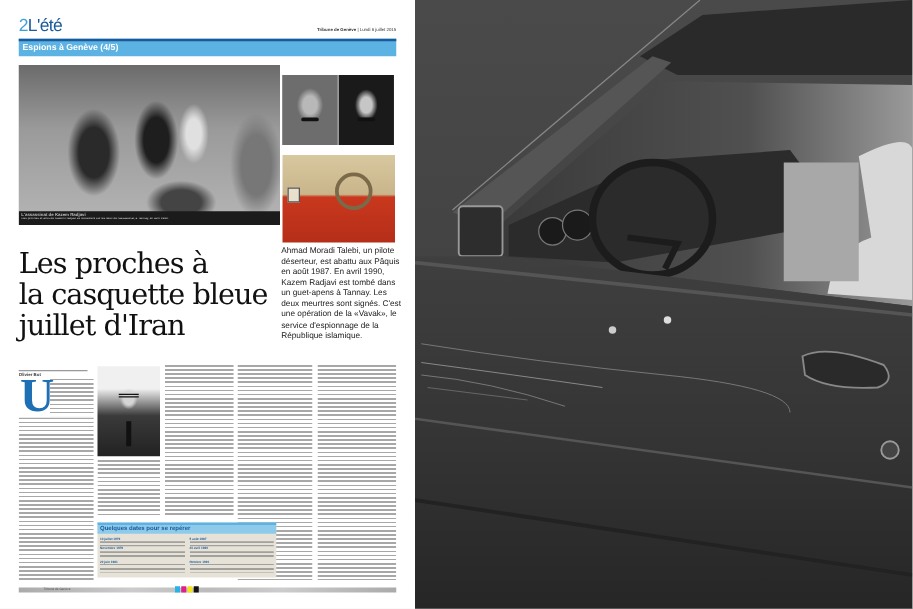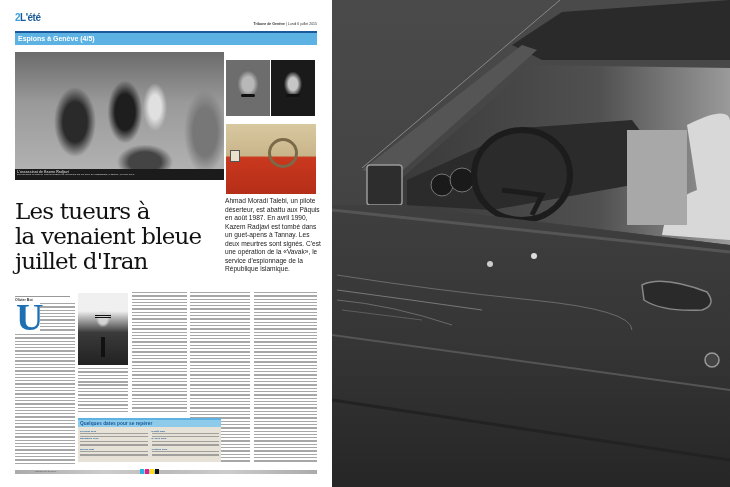--- a/index.html
+++ b/index.html
@@ -2,21 +2,21 @@
 <html><head>
 <meta charset="utf-8">
 <style>
   * { box-sizing: border-box; margin: 0; padding: 0; }
   html, body { width: 730px; height: 487px; overflow: hidden; background: #ffffff; }
   body { position: relative; font-family: "Liberation Sans", sans-serif; }
 
   
   .page { position: absolute; left: 0; top: 0; width: 332px; height: 487px; background: #fff; }
 
-  .folio { position: absolute; left: 15px; top: 12px; font-weight: bold; font-size: 10px; color: #1f6fb5; letter-spacing: -0.5px; }
+  .folio { position: absolute; left: 15px; top: 12px; font-weight: normal; font-size: 14px; color: #1f6fb5; letter-spacing: -0.5px; }
   .folio .num { color: #3aa0dc; }
   .folio .sec { color: #1a5a9a; }
   .masthead-right { position: absolute; right: 15px; top: 22px; font-size: 3.5px; color: #333; }
   .masthead-right b { font-weight: bold; }
 
   .rubric { position: absolute; left: 15px; top: 31px; width: 302px; height: 14px; background: #5bb2e3; border-top: 2px solid #1a5a9a; }
   .rubric span { display: block; font-size: 7px; font-weight: bold; color: #fff; padding: 2px 0 0 3px; }
 
   
   .photo-main { position: absolute; left: 15px; top: 52px; width: 209px; height: 128px; overflow: hidden;
@@ -108,22 +108,22 @@
   <div class="portrait p2">
       <div class="mustache"></div>
     </div>
 
   <div class="photo-car-small">
     <div class="mirror"></div>
     <div class="wheel"></div>
   </div>
 
   <h1 class="headline">
-    <span>Les tueurs à</span>
-    <span>la venaient bleue</span>
+    <span>Les proches à</span>
+    <span>la casquette bleue</span>
     <span>juillet d'Iran</span>
   </h1>
 
   <p class="chapo">Ahmad Moradi Talebi, un pilote déserteur, est abattu aux Pâquis en août 1987. En avril 1990, Kazem Radjavi est tombé dans un guet-apens à Tannay. Les deux meurtres sont signés. C'est une opération de la «Vavak», le service d'espionnage de la République islamique.</p>
 
   <div class="byline">Olivier Bot</div>
   <div class="dropcap">U</div>
 
   <div class="col" style="left:40px; top:303px; width:35px; height:30px;">
       <div class="lines"></div>

